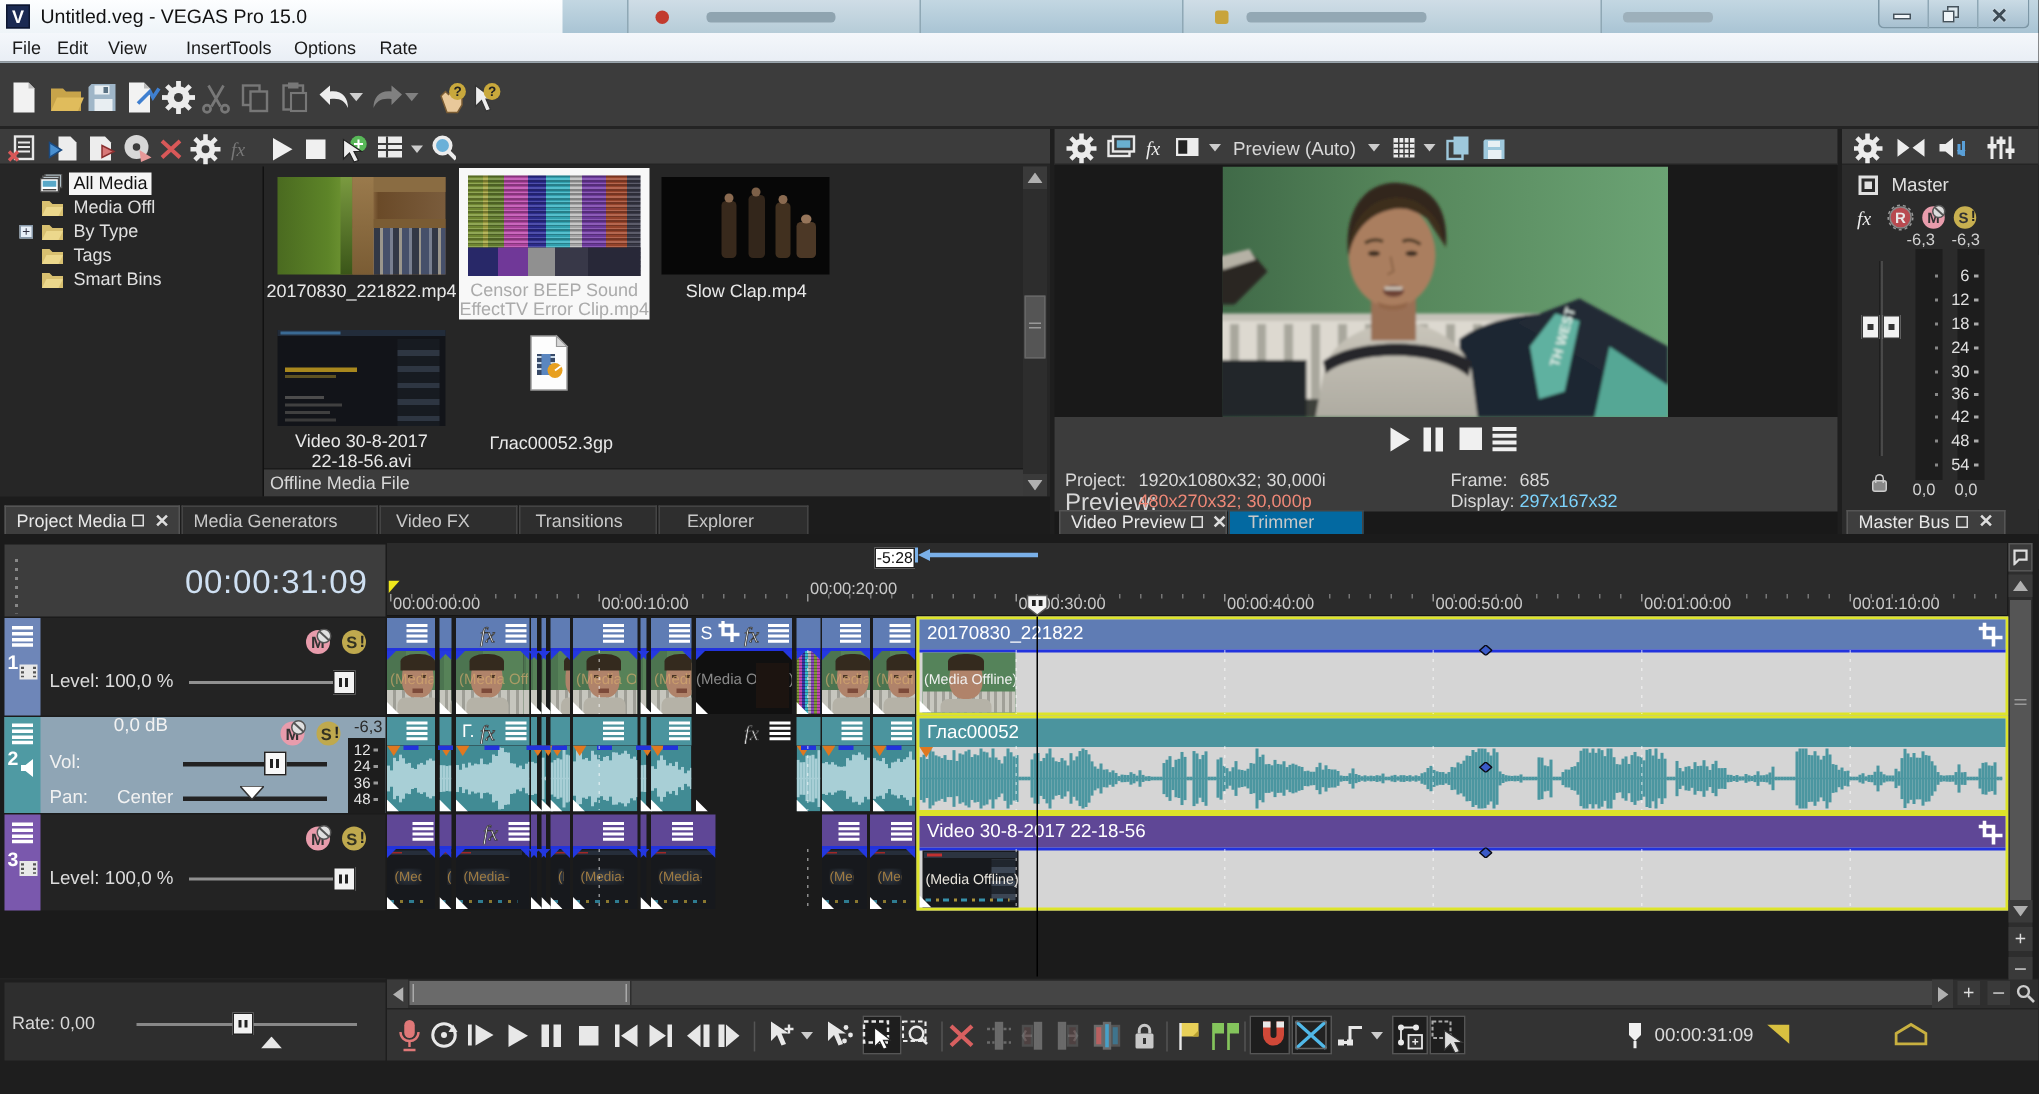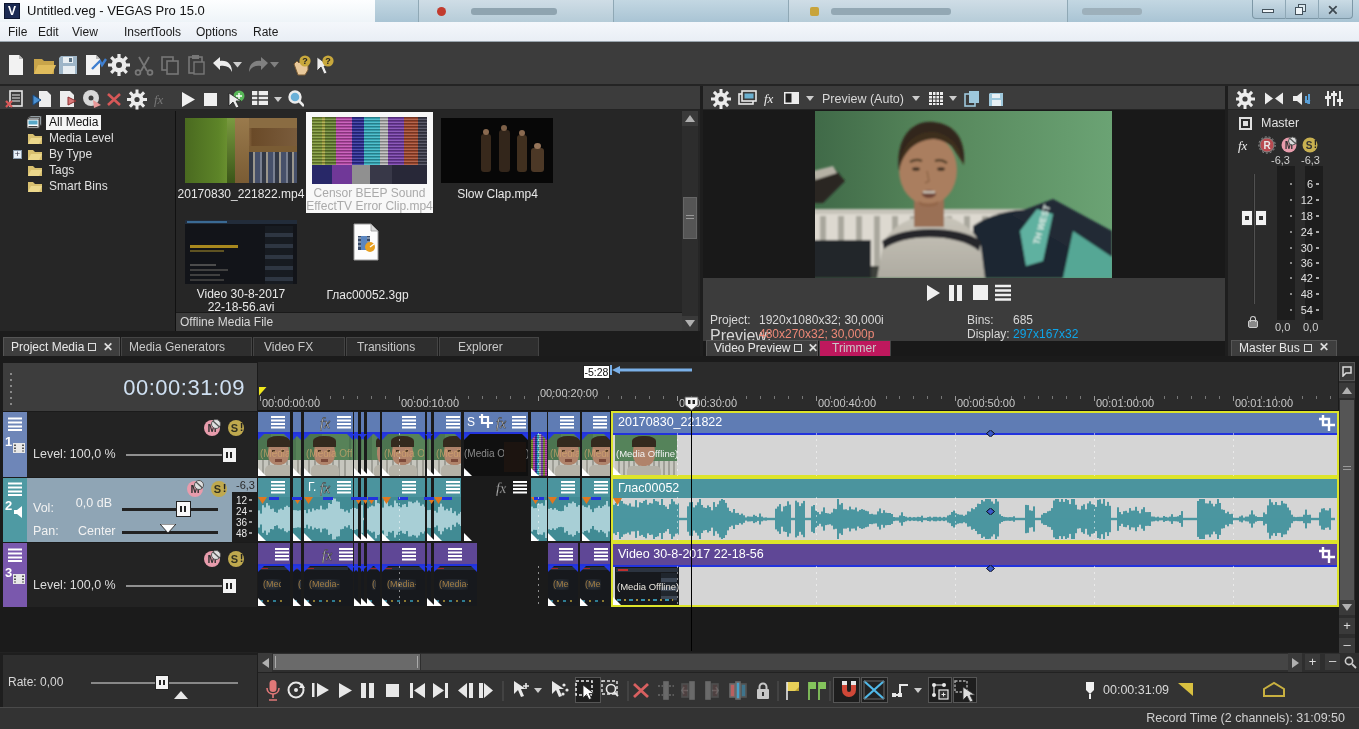--- a/index.html
+++ b/index.html
@@ -180,21 +180,21 @@
       <rect x="1.5" y="1.5" width="11" height="9" fill="#dfeef6" stroke="#555"></rect>
       <rect x="0" y="3" width="12" height="9" fill="#fff" stroke="#444"></rect>
       <rect x="1.5" y="4.5" width="9" height="4" fill="#58a8c8"></rect>
       <path d="M1.5 10.5h9" stroke="#444" stroke-width="1"></path>
     </svg>
     <div class="ab" style="left:46px;top:115px;background:#f5f5f5;color:#111;font-size:12px;padding:0 3px;line-height:15px;">All Media</div>
     <svg class="ab" style="left:27px;top:132px" width="16" height="13">
       <path d="M1 2h5l2 2h7v8H1z" fill="#d8c070"></path>
       <path d="M1 12l3-6h11l-3 6z" fill="#ecd88c"></path>
     </svg>
-    <div class="ab" style="left:49px;top:131px;color:#e0e0e0;font-size:12px;line-height:15px;">Media Level</div>
+    <div class="ab" style="left:49px;top:131px;color:#e0e0e0;font-size:12px;line-height:15px;">Media Offl</div>
     <svg class="ab" style="left:27px;top:148px" width="16" height="13">
       <path d="M1 2h5l2 2h7v8H1z" fill="#d8c070"></path>
       <path d="M1 12l3-6h11l-3 6z" fill="#ecd88c"></path>
     </svg>
     <div class="ab" style="left:49px;top:147px;color:#e0e0e0;font-size:12px;line-height:15px;">By Type</div>
     <svg class="ab" style="left:27px;top:164px" width="16" height="13">
       <path d="M1 2h5l2 2h7v8H1z" fill="#d8c070"></path>
       <path d="M1 12l3-6h11l-3 6z" fill="#ecd88c"></path>
     </svg>
     <div class="ab" style="left:49px;top:163px;color:#e0e0e0;font-size:12px;line-height:15px;">Tags</div>
@@ -420,32 +420,32 @@
   <path d="M2 1l13 8-13 8z" fill="#f0f0f0"></path>
   <rect x="24" y="1" width="5" height="16" fill="#f0f0f0"></rect>
         <rect x="32" y="1" width="5" height="16" fill="#f0f0f0"></rect>
   <rect x="48" y="1" width="15" height="15" fill="#f0f0f0"></rect>
   <path d="M70 2h16M70 6.5h16M70 11h16M70 15.5h16" stroke="#f0f0f0" stroke-width="2.6"></path>
  </svg>
  <div class="ab" style="left:7px;top:227px;color:#d8d8d8;font-size:12px;">Project:</div>
  <div class="ab" style="left:56px;top:227px;color:#d8d8d8;font-size:12px;">1920x1080x32; 30,000i</div>
  <div class="ab" style="left:7px;top:241px;color:#d8d8d8;font-size:16px;">Preview:</div>
  <div class="ab" style="left:56px;top:241px;color:#ee8877;font-size:12px;">480x270x32; 30,000p</div>
- <div class="ab" style="left:264px;top:227px;color:#d8d8d8;font-size:12px;">Bins:</div>
+ <div class="ab" style="left:264px;top:227px;color:#d8d8d8;font-size:12px;">Frame:</div>
  <div class="ab" style="left:310px;top:227px;color:#d8d8d8;font-size:12px;">685</div>
  <div class="ab" style="left:264px;top:241px;color:#d8d8d8;font-size:12px;">Display:</div>
- <div class="ab" style="left:310px;top:241px;color:#0ea5e9;font-size:12px;">297x167x32</div>
+ <div class="ab" style="left:310px;top:241px;color:#7dd3fc;font-size:12px;">297x167x32</div>
 </div>
 
 <div class="ab" style="left:706px;top:340px;width:112px;height:16px;background:#3e3e3e;border:1px solid #555;border-bottom:none;">
  <div class="ab" style="left:7px;top:0px;color:#e8e8e8;font-size:12px;">Video Preview</div>
  <div class="ab" style="left:87px;top:3px;width:8px;height:8px;border:1.5px solid #ddd;"></div>
  <div class="ab" style="left:101px;top:0px;color:#ddd;font-size:12px;font-weight:bold;">✕</div>
 </div>
-<div class="ab" style="left:819px;top:340px;width:72px;height:16px;background:#be185d;border:1px solid #444;border-bottom:none;">
+<div class="ab" style="left:819px;top:340px;width:90px;height:16px;background:#0369a1;border:1px solid #444;border-bottom:none;">
       <div class="ab" style="left:12px;top:0px;color:#c8c8c8;font-size:12px;">Trimmer</div>
     </div>
 
 <div class="ab" style="left:1228px;top:86px;width:131px;height:270px;background:#2b2b2b;">
  <div class="ab" style="left:0;top:0;width:131px;height:24px;background:#3c3c3c;border-bottom:1px solid #242424;"></div>
  <svg class="ab" style="left:8px;top:2px;" width="115" height="21" viewBox="0 0 115 21">
   <g transform="translate(9,11)">
           <circle r="6.5" fill="#ececec"></circle>
           <circle r="2.6" fill="#3c3c3c"></circle>
           <g fill="#ececec">
@@ -693,21 +693,21 @@
       <circle cx="9" cy="9" r="8" fill="#e89cac"></circle>
       <text x="9" y="13" font-size="11" font-weight="bold" fill="#333" text-anchor="middle">M</text>
       <circle cx="13" cy="5" r="4.5" fill="#e0e0e0" stroke="#555" stroke-width="1"></circle>
       <path d="M10 2l6.5 6" stroke="#555" stroke-width="1.3"></path>
       <circle cx="33" cy="9" r="8" fill="#bfa94e"></circle>
       <text x="31.5" y="13" font-size="11" font-weight="bold" fill="#332" text-anchor="middle">S</text>
       <text x="38.5" y="12" font-size="11" font-weight="bold" fill="#222" text-anchor="middle">!</text>
     </svg>
     <div class="ab" style="left:236px;top:479px;color:#2a2a2a;font-size:11px;">-6,3</div>
     <div class="ab" style="left:33px;top:501px;color:#f2f2f2;font-size:12.5px;">Vol:</div>
-    <div class="ab" style="left:60px;top:496px;width:52px;text-align:right;color:#f2f2f2;font-size:12.5px;">0,0 dB</div>
+    <div class="ab" style="left:60px;top:476px;width:52px;text-align:right;color:#f2f2f2;font-size:12.5px;">0,0 dB</div>
     <div class="ab" style="left:122px;top:508px;width:96px;height:3px;background:#222;"></div>
     <div class="ab" style="left:176px;top:501px;width:15px;height:16px;background:#f8f8f8;border:1px solid #222;"></div>
     <div class="ab" style="left:180px;top:506px;width:2px;height:6px;background:#222;"></div>
     <div class="ab" style="left:184px;top:506px;width:2px;height:6px;background:#222;"></div>
     <div class="ab" style="left:33px;top:524px;color:#f2f2f2;font-size:12.5px;">Pan:</div>
     <div class="ab" style="left:78px;top:524px;color:#f2f2f2;font-size:12.5px;">Center</div>
     <div class="ab" style="left:122px;top:531px;width:96px;height:3px;background:#222;"></div>
     <svg class="ab" style="left:160px;top:524px" width="16" height="9">
       <path d="M0 0h16l-8 9z" fill="#fff" stroke="#333" stroke-width="1"></path>
     </svg>
@@ -2396,16 +2396,13 @@
         <rect x="5" y="13" width="2" height="5" fill="#f0f0f0"></rect>
       </svg>
       <div class="ab" style="left:845px;top:10px;color:#d8d8d8;font-size:12.5px;">00:00:31:09</div>
       <svg class="ab" style="left:920px;top:10px" width="15" height="13">
         <path d="M0 0h15v13z" fill="#d8c040"></path>
       </svg>
       <svg class="ab" style="left:1005px;top:8px" width="22" height="16">
         <path d="M1 15 V8 l10-6 10 6 v7 z" fill="none" stroke="#c8b040" stroke-width="2"></path>
       </svg>
     </div>
-<div class="ab" style="left:0;top:707px;width:1359px;height:22px;background:#333;border-top:1px solid #4a4a4a;">
- <div class="ab" style="right:14px;top:3px;color:#d0d0d0;font-size:12.5px;">Record Time (2 channels): 31:09:50</div>
-</div>
 <div class="ab" style="left:0;top:652px;width:257px;height:1px;background:#222;"></div>
 </div>
 </body></html>

